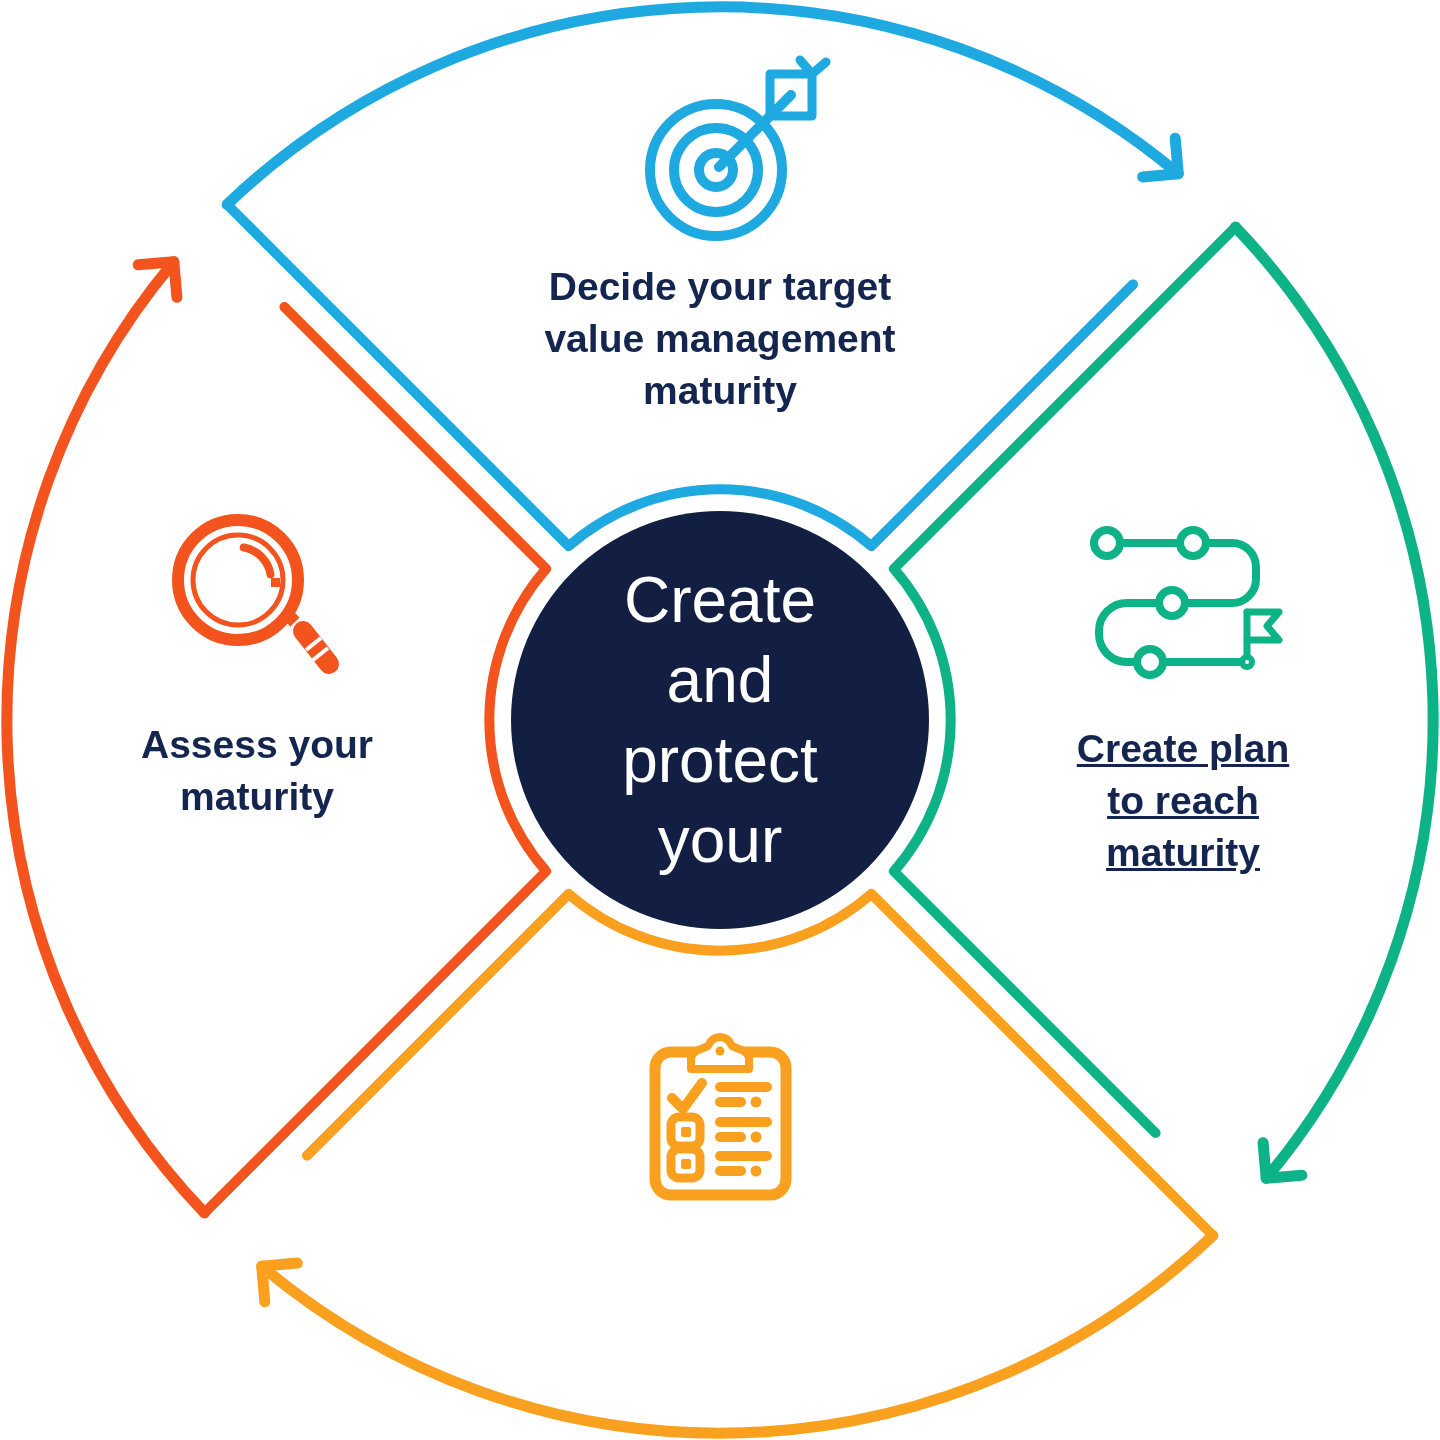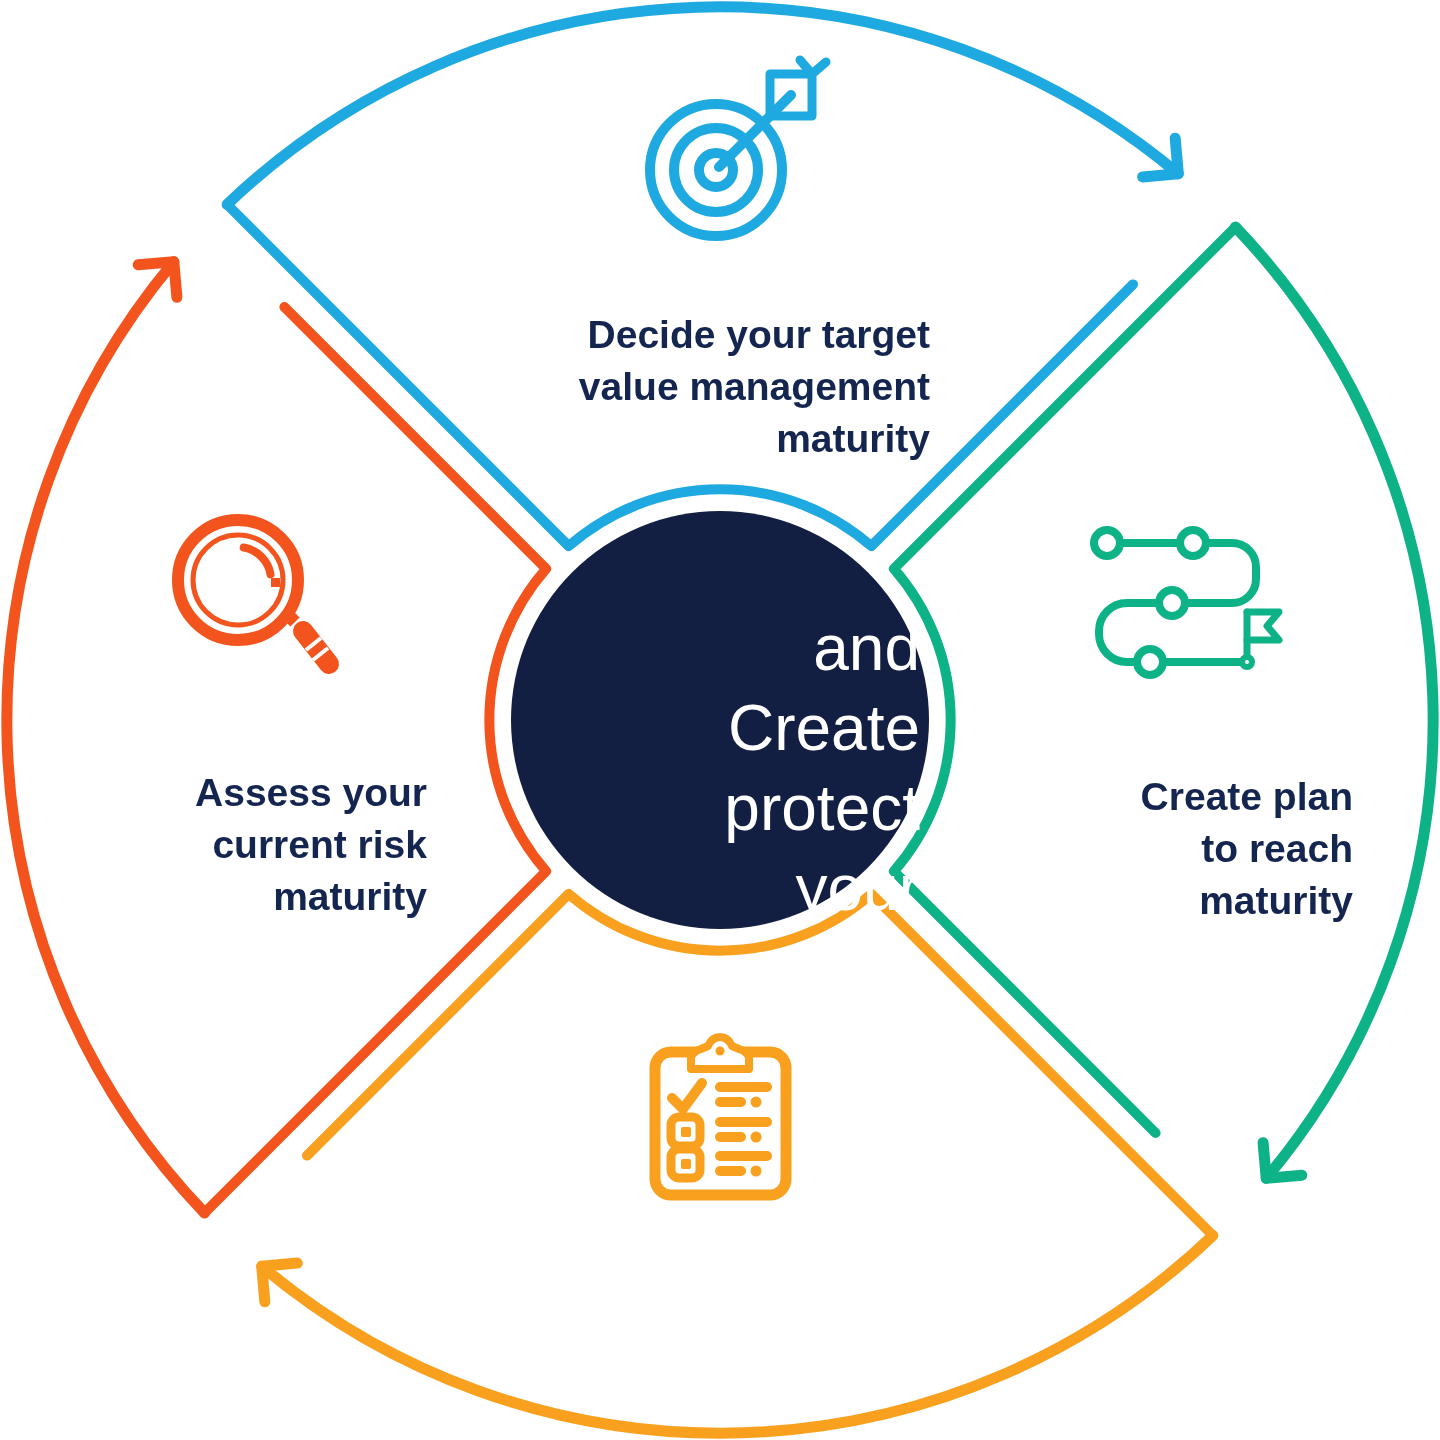--- a/index.html
+++ b/index.html
@@ -15,27 +15,26 @@
     font-family: "Liberation Sans", "DejaVu Sans", sans-serif;
     overflow: hidden;
   }
   .stage svg {
     position: absolute;
     left: 0;
     top: 0;
   }
   .label {
     position: absolute;
-    text-align: right;
+    text-align: center;
     font-weight: 700;
     font-size: 39px;
     line-height: 52px;
     color: #14254F;
     letter-spacing: 0px;
-    margin-top: 48px;
   }
   .label div { white-space: nowrap; }
   .center-label {
     font-weight: 400;
     font-size: 64px;
     line-height: 80px;
     color: #ffffff;
     letter-spacing: 0px;
   }
 </style>
@@ -123,38 +122,37 @@
       <path d="M 285 612 L 295 622" stroke-width="13" stroke-linecap="butt"></path>
       <path d="M 303 631 L 329 664" stroke-width="20"></path>
       <path d="M 306 650 L 321 638" stroke="#ffffff" stroke-width="4" stroke-linecap="butt"></path>
       <path d="M 313 660 L 328 648" stroke="#ffffff" stroke-width="4" stroke-linecap="butt"></path>
     </g>
 
     <circle cx="720" cy="720" r="209" fill="#131F42"></circle>
   </svg>
 
   <div class="label center-label" style="left:520px; top:560px; width:400px;">
+    <div>Create</div>
     <div>and</div>
-    <div>Create</div>
     <div>protect</div>
     <div>your</div>
   </div>
 
   <div class="label" style="left:510px; top:261px; width:420px;">
     <div>Decide your target</div>
     <div>value management</div>
     <div>maturity</div>
   </div>
 
-  <div class="label" style="left:1013px; top:723px; width:340px;">
+  <div class="label" style="left:1013px; top:723px; width:340px;text-decoration:underline;">
     <div>Create plan</div>
     <div>to reach</div>
     <div>maturity</div>
   </div>
 
 
   <div class="label" style="left:87px; top:719px; width:340px;">
     <div>Assess your</div>
-    <div>current risk</div>
     <div>maturity</div>
   </div>
 
 </div>
 
 </body></html>

